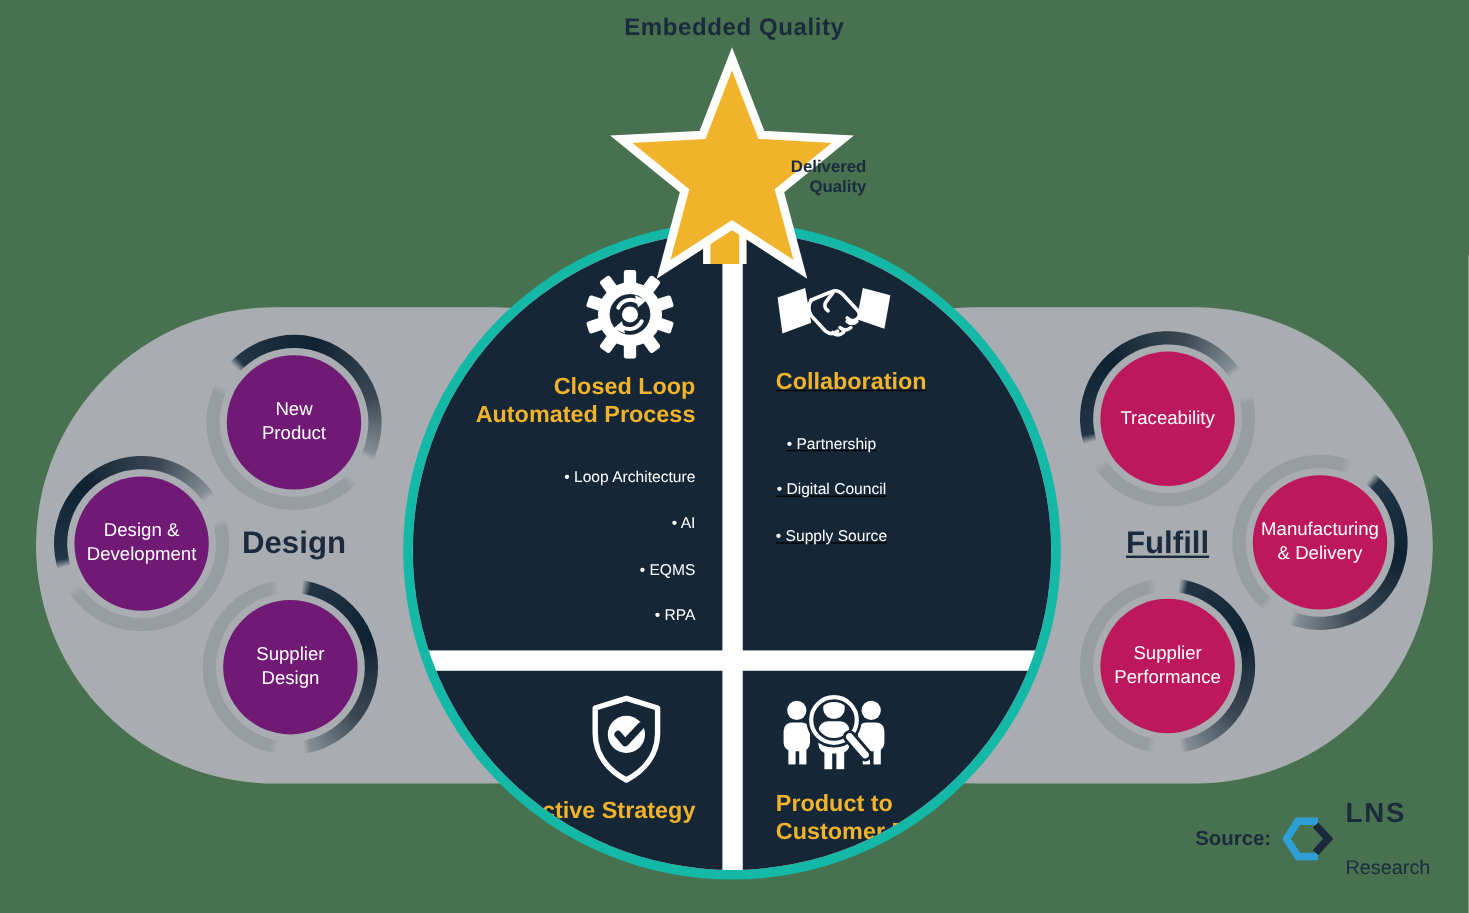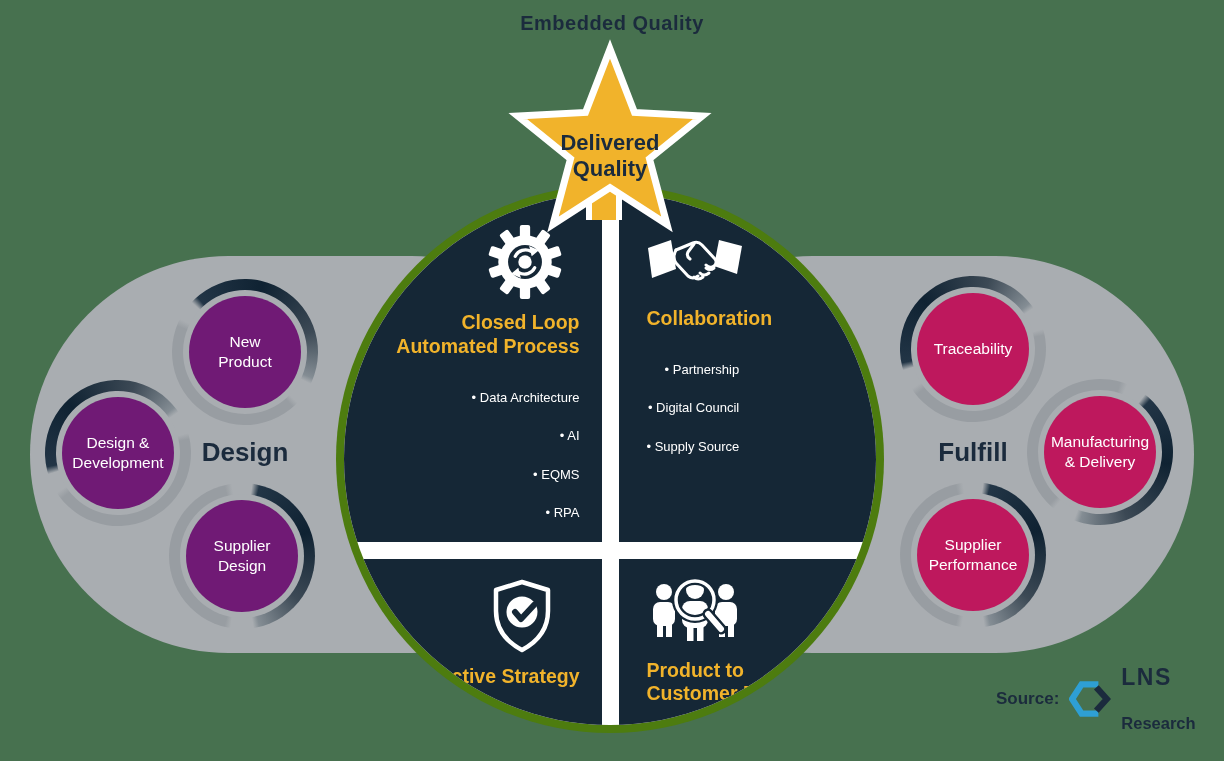--- a/index.html
+++ b/index.html
@@ -21,21 +21,21 @@
     position:absolute;top:256px;height:397px;
     background:#A9ADB1;border-radius:199px;
   }
   .pill-left{left:30px;width:580px;}
   .pill-right{left:614px;width:580px;}
   .group-label{
     position:absolute;width:160px;text-align:center;
     font-size:26px;font-weight:800;color:#1B2B3D;
   }
   .label-design{left:165px;top:437px;}
-  .label-fulfill{left:893px;top:437px;}
+  .label-fulfill{left:893px;top:437px;text-decoration:underline;}
   
   .node{position:absolute;width:146px;height:146px;}
   .ring{
     position:absolute;inset:0;border-radius:50%;
     background:conic-gradient(from 0deg,
       #A9ADB1 0deg 8deg,
       #223546 14deg,
       #0F2232 70deg,
       #3C4955 128deg,
       #848D94 166deg,
@@ -62,31 +62,31 @@
   .disc-blue{background:#be185d;}
   .n-np{left:172px;top:279px;}
   .n-dd{left:45px;top:380px;}
   .n-sd{left:169px;top:483px;}
   .n-tr{left:900px;top:276px;}
   .n-md{left:1027px;top:379px;}
   .n-sp{left:900px;top:482px;}
   
   .center-circle{
     position:absolute;left:336px;top:185px;width:548px;height:548px;
-    border-radius:50%;background:#4d7c0f;z-index:3;
+    border-radius:50%;background:#14b8a6;z-index:3;
   }
   .quads{
     position:absolute;inset:8px;border-radius:50%;overflow:hidden;
     background:#fff;
     display:grid;grid-template-columns:1fr 1fr;grid-template-rows:1fr 1fr;
     gap:17px;
   }
   .quad{background:#152736;display:flex;flex-direction:column;}
   .q-tl{align-items:flex-end;text-align:right;padding:32px 22px 0 30px;}
-  .q-tr{align-items:flex-start;text-align:right;padding:40px 0 0 28px;}
+  .q-tr{align-items:flex-start;text-align:center;padding:40px 0 0 28px;text-decoration:underline;}
   .q-bl{align-items:flex-end;text-align:right;padding:20px 22px 0 30px;}
   .q-br{align-items:flex-start;text-align:left;padding:20px 0 0 28px;}
   .q-icon{flex:none;}
   .q-tl .q-icon{margin-right:18px;}
   .q-bl .q-icon{margin-right:26px;}
   .q-heading{
     color:#F1B32B;font-size:19.5px;font-weight:bold;
     line-height:1.22;white-space:pre-line;margin-top:12px;
   }
   .q-bullets{
@@ -96,33 +96,33 @@
   .q-tr .q-bullets div,.q-br .q-bullets div{padding-left:15px;text-indent:-15px;}
   
   .star-stem{
     position:absolute;left:586px;top:148px;width:24px;height:72px;
     background:#F1B32B;border-left:6px solid #fff;border-right:6px solid #fff;
     z-index:4;
   }
   .star-wrap{position:absolute;left:498px;top:34px;width:224px;height:240px;z-index:5;}
   .star-label{
     position:absolute;left:0;top:96px;width:224px;
-    text-align:center;color:#1B2B3D;
-    font-size:22px;font-weight:bold;line-height:1.2;
+    text-align:right;color:#1B2B3D;
+    font-size:14px;font-weight:bold;line-height:1.2;
     white-space:pre-line;z-index:6;
   }
   
   .source{
     position:absolute;left:996px;top:666px;
     display:flex;align-items:center;gap:10px;z-index:2;
   }
   .source-label{font-size:17px;font-weight:bold;color:#1B2B3D;}
   .brand-text{display:flex;flex-direction:column;line-height:1;gap:24px;}
   .brand-top{font-size:23px;font-weight:800;color:#1B2B3D;letter-spacing:1.5px;}
-  .brand-bottom{font-size:16.5px;font-weight:700;color:#1B2B3D;margin-top:2px;}
+  .brand-bottom{font-size:16.5px;font-weight:400;color:#1B2B3D;margin-top:2px;}
 </style>
 </head>
 <body>
 
 <div class="canvas">
 
   <div class="page-title">Embedded Quality</div>
 
   <div>
     <div class="pill pill-left"></div>
@@ -188,21 +188,21 @@
           <g stroke="#fff" stroke-width="3.2" fill="none" stroke-linecap="round">
             <path d="M26.5,30.5 a11,11 0 0 1 15.5,-4.8"></path>
             <path d="M45.5,41.5 a11,11 0 0 1 -15.5,4.8"></path>
           </g>
           <polygon points="40,20.5 49.5,24.5 42.5,30.5" fill="#fff"></polygon>
           <polygon points="32,51.5 22.5,47.5 29.5,41.5" fill="#fff"></polygon>
         </svg>
         <div class="q-heading">Closed Loop
 Automated Process</div>
         <div class="q-bullets">
-          <div>• Data Architecture</div>
+          <div>• Loop Architecture</div>
           <div>• AI</div>
           <div>• EQMS</div>
           <div>• RPA</div>
         </div>
       </div>
 
       <div class="quad q-tr">
         <svg class="q-icon" width="96" height="62" viewBox="0 0 96 62">
           <polygon points="1,15 24,7 29,36 5,45" fill="#fff"></polygon>
           <polygon points="95,13 72,7 67,33 90,41" fill="#fff"></polygon>

